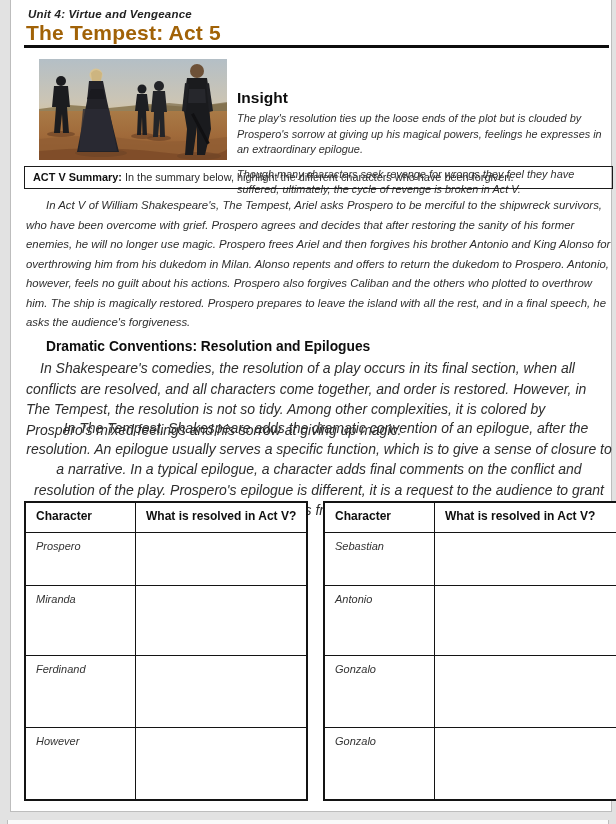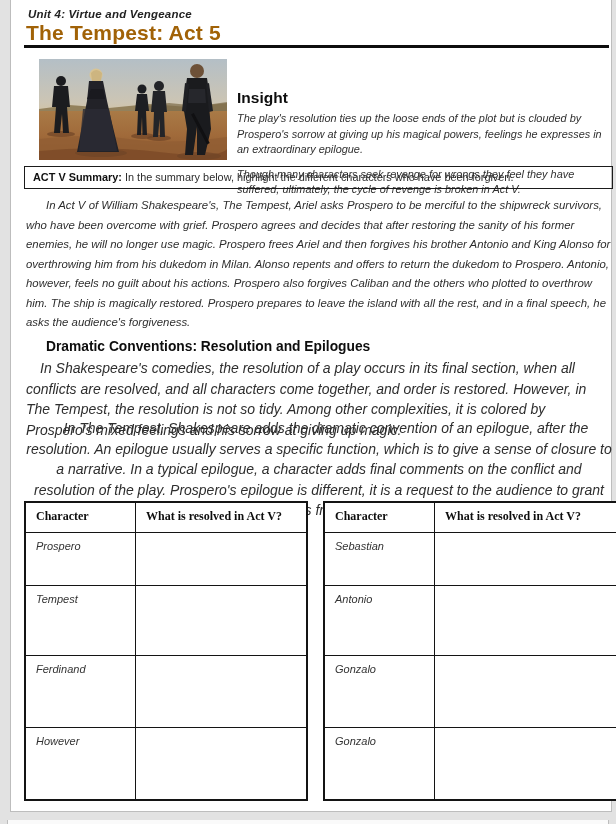--- a/index.html
+++ b/index.html
@@ -85,21 +85,21 @@
   }
   .t-left{left:13px;width:284px;}
   .t-right{left:312px;width:298px;}
   .cell{
     border-left:1.4px solid #141414;
     border-top:1.4px solid #141414;
     box-sizing:border-box;
     overflow:hidden;
   }
   .cell.c0{border-left:none;}
-  .cell.r0{border-top:none;font-family:Liberation Serif, serif;}
+  .cell.r0{border-top:none;}
   .hcell{
     font-size:12px;font-weight:bold;color:#0e0e0e;
     padding:6px 6px 0 10px;
   }
   .ncell{
     font-size:11px;font-style:italic;color:#333;
     padding:7px 5px 0 10px;
   }
 </style>
 </head>
@@ -186,21 +186,21 @@
   <div class="body-p p1">In Shakespeare's comedies, the resolution of a play occurs in its final section, when all conflicts are resolved, and all characters come together, and order is restored. However, in The Tempest, the resolution is not so tidy. Among other complexities, it is colored by Prospero's mixed feelings and his sorrow at giving up magic.</div>
   <div class="body-p p2">In The Tempest, Shakespeare adds the dramatic convention of an epilogue, after the resolution. An epilogue usually serves a specific function, which is to give a sense of closure to a narrative. In a typical epilogue, a character adds final comments on the conflict and resolution of the play. Prospero's epilogue is different, it is a request to the audience to grant him his freedom.</div>
 
   <div class="wtable t-left">
     <div class="cell c0 r0 hcell">Character</div>
     <div class="cell r0 hcell">What is resolved in Act V?</div>
 
     <div class="cell c0 ncell">Prospero</div>
     <div class="cell"></div>
 
-    <div class="cell c0 ncell">Tempest</div>
+    <div class="cell c0 ncell">Miranda</div>
     <div class="cell"></div>
 
     <div class="cell c0 ncell">Ferdinand</div>
     <div class="cell"></div>
 
     <div class="cell c0 ncell">However</div>
     <div class="cell"></div>
   </div>
 
   <div class="wtable t-right">

